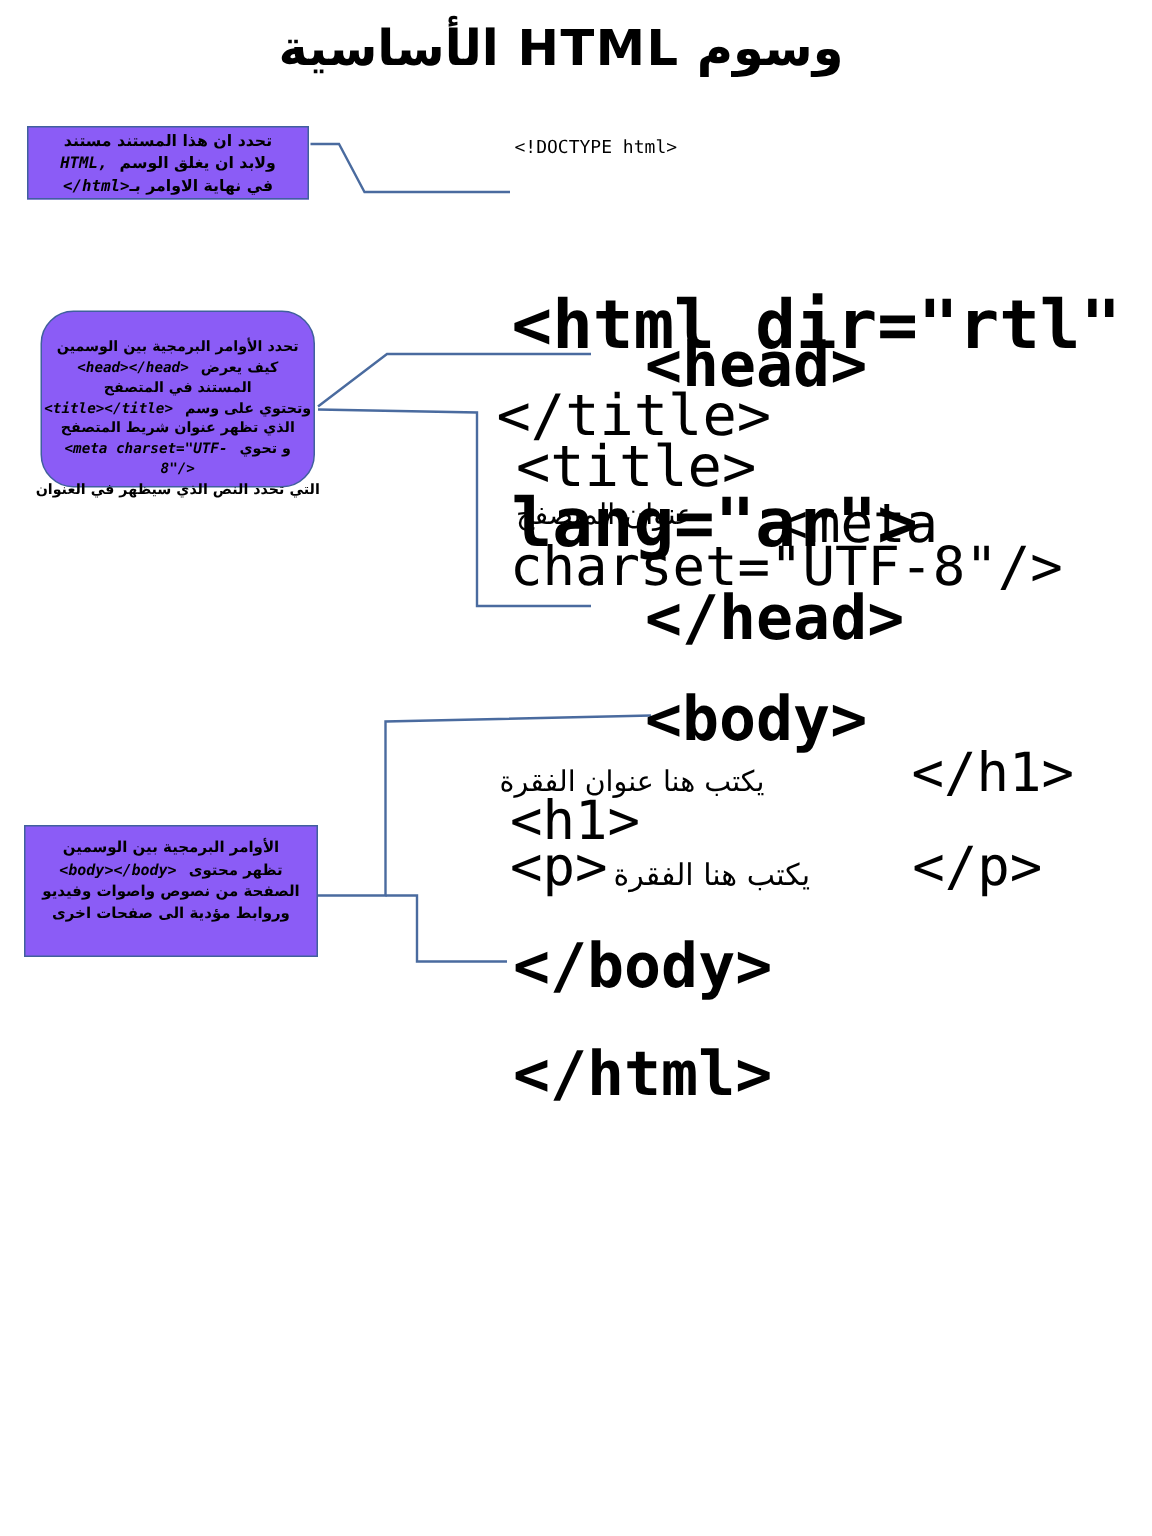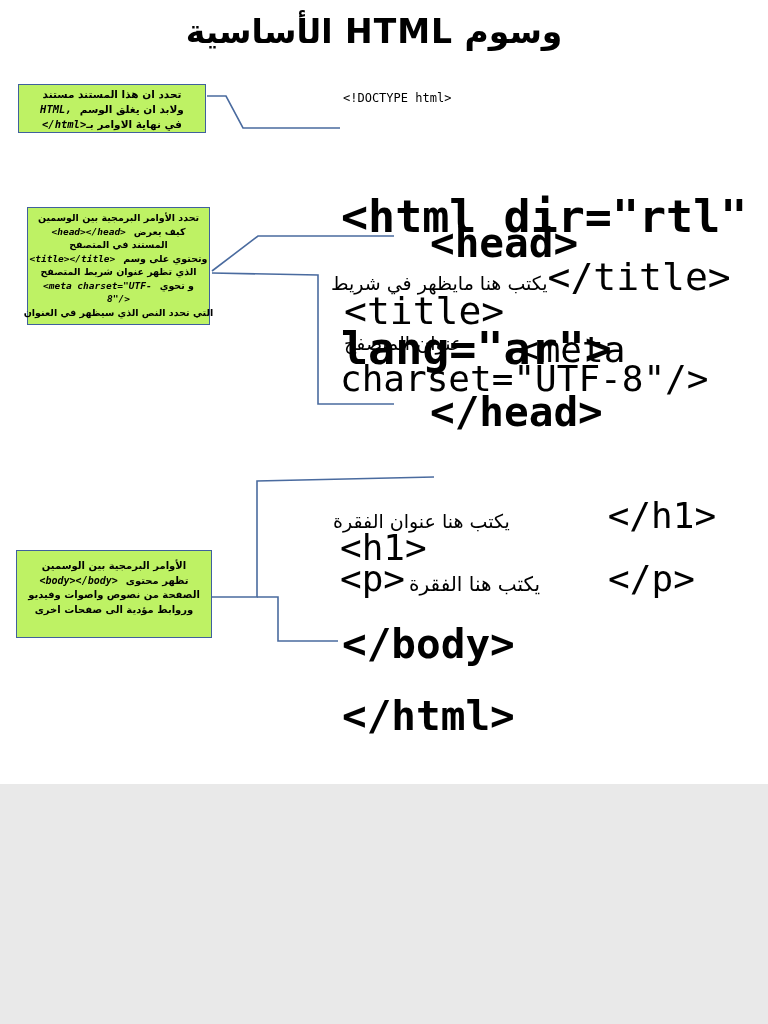--- a/index.html
+++ b/index.html
@@ -1,35 +1,35 @@
 <!DOCTYPE html>
 <html><head>
 <meta charset="utf-8">
 <style>
   html,body{margin:0;padding:0;background:#e9e9e9;}
   .page{
-    position:relative;width:768px;height:784px;margin:0 auto;
+    position:relative;width:768px;height:1024px;margin:0 auto;
     background:#ffffff;overflow:hidden;
     font-family:"DejaVu Sans",sans-serif;color:#000;
   }
   .title{
     position:absolute;left:0;right:20px;top:12px;margin:0;
     text-align:center;font-size:33px;font-weight:bold;
     font-family:"DejaVu Sans",sans-serif;letter-spacing:1px;
   }
   .connectors{position:absolute;left:0;top:0;pointer-events:none;}
   
   .box{
-    position:absolute;background:#bef264;border:1.5px solid #40609d;
+    position:absolute;background:#8b5cf6;border:1.5px solid #40609d;
     box-sizing:border-box;text-align:center;font-weight:bold;
   }
   .box .bl{display:flex;justify-content:center;align-items:baseline;white-space:nowrap;}
   .bcode{font-family:"DejaVu Sans Mono",monospace;font-weight:bold;font-style:italic;}
   .box1{left:18px;top:84px;width:188px;height:49px;font-size:10.5px;line-height:15px;padding-top:2px;}
-  .box2{left:27px;top:207px;width:183px;height:118px;font-size:9.5px;line-height:13.5px;padding-top:3px;}
+  .box2{left:27px;top:207px;width:183px;height:118px;font-size:9.5px;line-height:13.5px;padding-top:17px;border-radius:22px;}
   .box3{left:16px;top:550px;width:196px;height:88px;font-size:10px;line-height:14.5px;padding-top:8px;}
   .box .gap{display:inline-block;width:8px;}
   
   .code{
     position:absolute;font-family:"DejaVu Sans Mono",monospace;
     white-space:pre;line-height:1.05;
   }
   .row{position:absolute;display:flex;align-items:baseline;white-space:pre;}
   .c-sm{font-size:12px;}
   .c-md{font-size:36px;}
@@ -123,34 +123,34 @@
   <div class="code c-sm" style="left:343px;top:92px;">&lt;!DOCTYPE html&gt;</div>
 
   <div class="code c-xl" style="left:341px;top:107px;">
     <div>&lt;html dir="rtl"</div>
     <div>lang="ar"&gt;</div>
   </div>
 
   <div class="code c-lg" style="left:430px;top:222px;">&lt;head&gt;</div>
 
   <div class="row" style="left:331px;top:258px;">
-    <span class="ar-code">يكتب هنا مايظهر في شريط</span>
     <span class="code c-ttl" style="position:static;">&lt;/title&gt;</span>
   </div>
 
   <div class="row" style="left:340px;top:292px;flex-direction:column;">
     <span class="code c-ttl" style="position:static;">&lt;title&gt;</span>
     <span class="ar-code" style="margin-left:4px;">عنوان المتصفح</span>
   </div>
 
   <div class="code c-md" style="left:517px;top:331px;">&lt;meta</div>
   <div class="code c-md" style="left:340px;top:360px;">charset="UTF-8"/&gt;</div>
 
   <div class="code c-lg" style="left:430px;top:391px;">&lt;/head&gt;</div>
 
+  <div class="code c-lg" style="left:430px;top:458px;">&lt;body&gt;</div>
 
   <div class="row" style="left:333px;top:497px;">
     <span class="ar-code">يكتب هنا عنوان الفقرة</span>
     <span class="code c-md" style="position:static;margin-left:98px;">&lt;/h1&gt;</span>
   </div>
 
   <div class="code c-md" style="left:340px;top:529px;">&lt;h1&gt;</div>
 
   <div class="row" style="left:340px;top:560px;">
     <span class="code c-md" style="position:static;">&lt;p&gt;</span>

